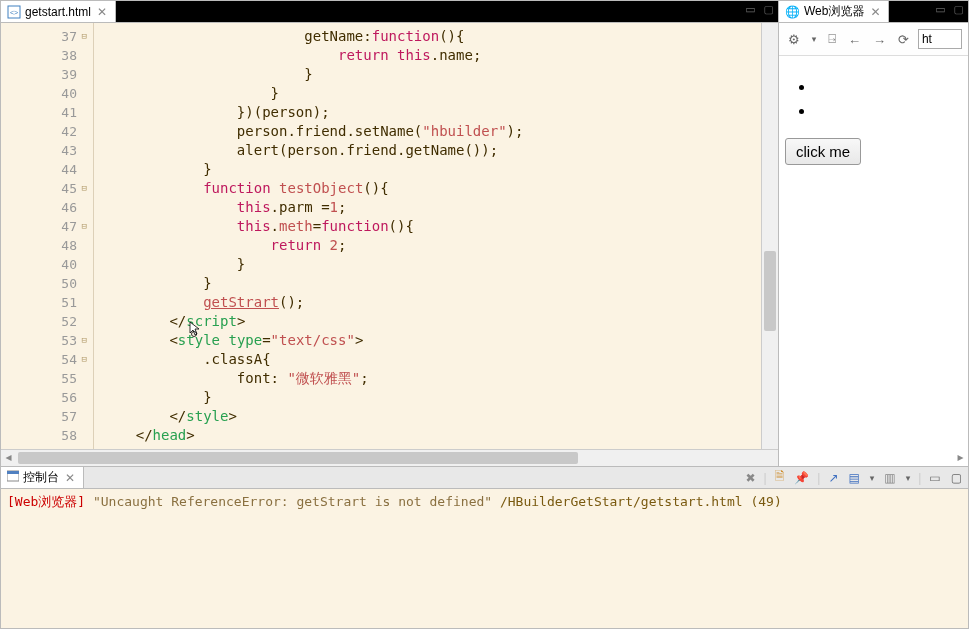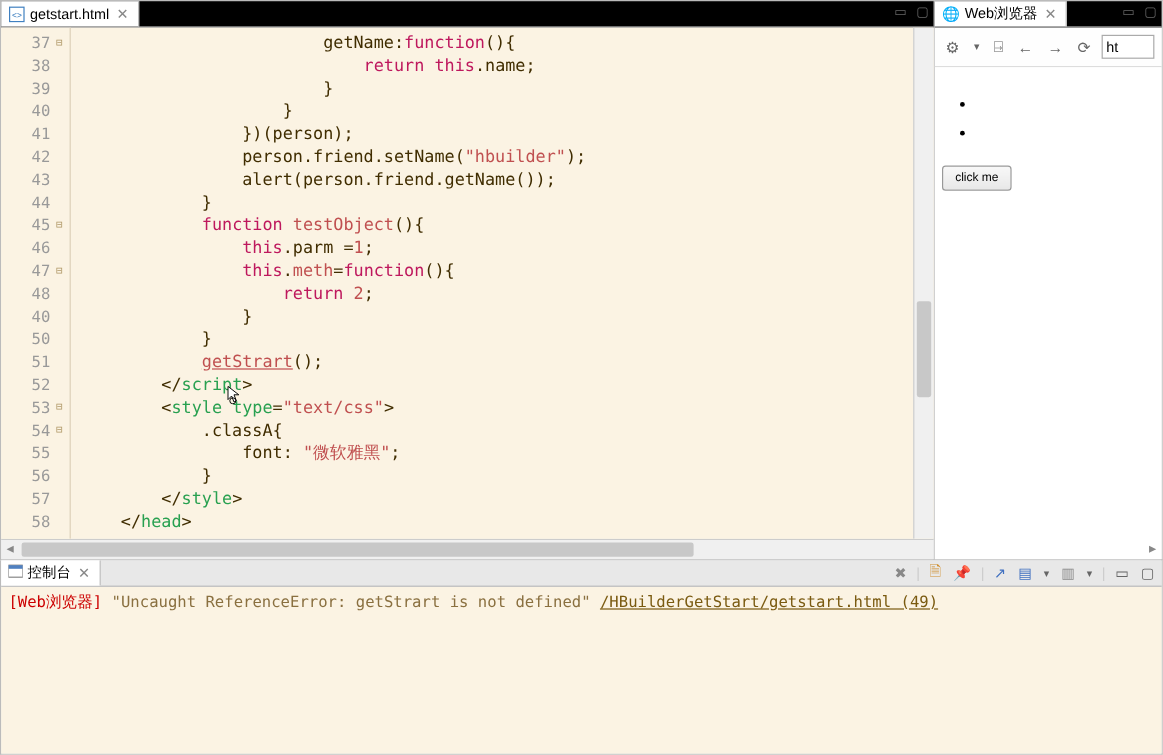--- a/index.html
+++ b/index.html
@@ -87,20 +87,21 @@
   width: 58px;
   background: #fbf3e3;
   border-right: 1px solid #ddd0b8;
   text-align: right;
   padding: 4px 6px 4px 2px;
   color: #999;
   font-family: Consolas, monospace;
   font-size: 13px;
   line-height: 19px;
   user-select: none;
+  margin-left: 35px;
 }
 .gutter .ln {
   display: flex;
   justify-content: flex-end;
   align-items: center;
   gap: 2px;
 }
 .fold {
   color: #b09868;
   font-size: 9px;
@@ -211,21 +212,21 @@
   margin-bottom: 6px;
 }
 .click-btn {
   display: inline-block;
   padding: 4px 10px;
   border: 1px solid #999;
   background: linear-gradient(#f8f8f8, #e8e8e8);
   border-radius: 3px;
   cursor: pointer;
   font-family: Arial;
-  font-size: 10px;
+  font-size: 15px;
 }
 .console-panel {
   flex: 1;
   border: 1px solid #bbb;
   border-top: none;
   display: flex;
   flex-direction: column;
 }
 .console-tabbar {
   display: flex;
@@ -260,21 +261,21 @@
 .console-body {
   flex: 1;
   background: #fbf3e3;
   padding: 4px 6px;
   font-family: Consolas, monospace;
   font-size: 13px;
   overflow: auto;
 }
 .err-src { color: #cc0000; }
 .err-msg { color: #8a7040; }
-.err-link { color: #7a5a10; text-decoration: underline; cursor: pointer; text-align: center; }
+.err-link { color: #7a5a10; cursor: pointer; text-align: center; }
 .globe-icon {
   color: #6090b0;
 }
 </style>
 </head>
 <body>
 
 <div class="workspace">
   <div class="top-panels">
 

